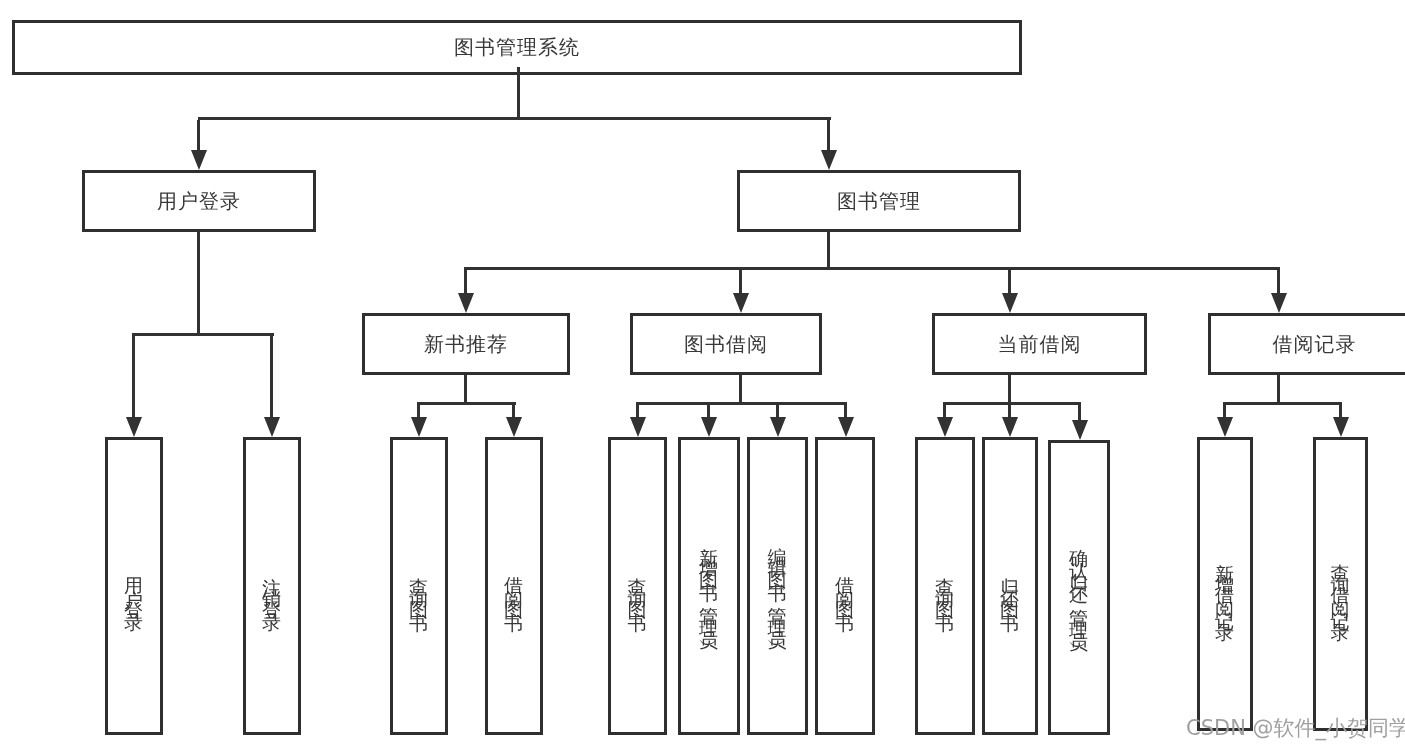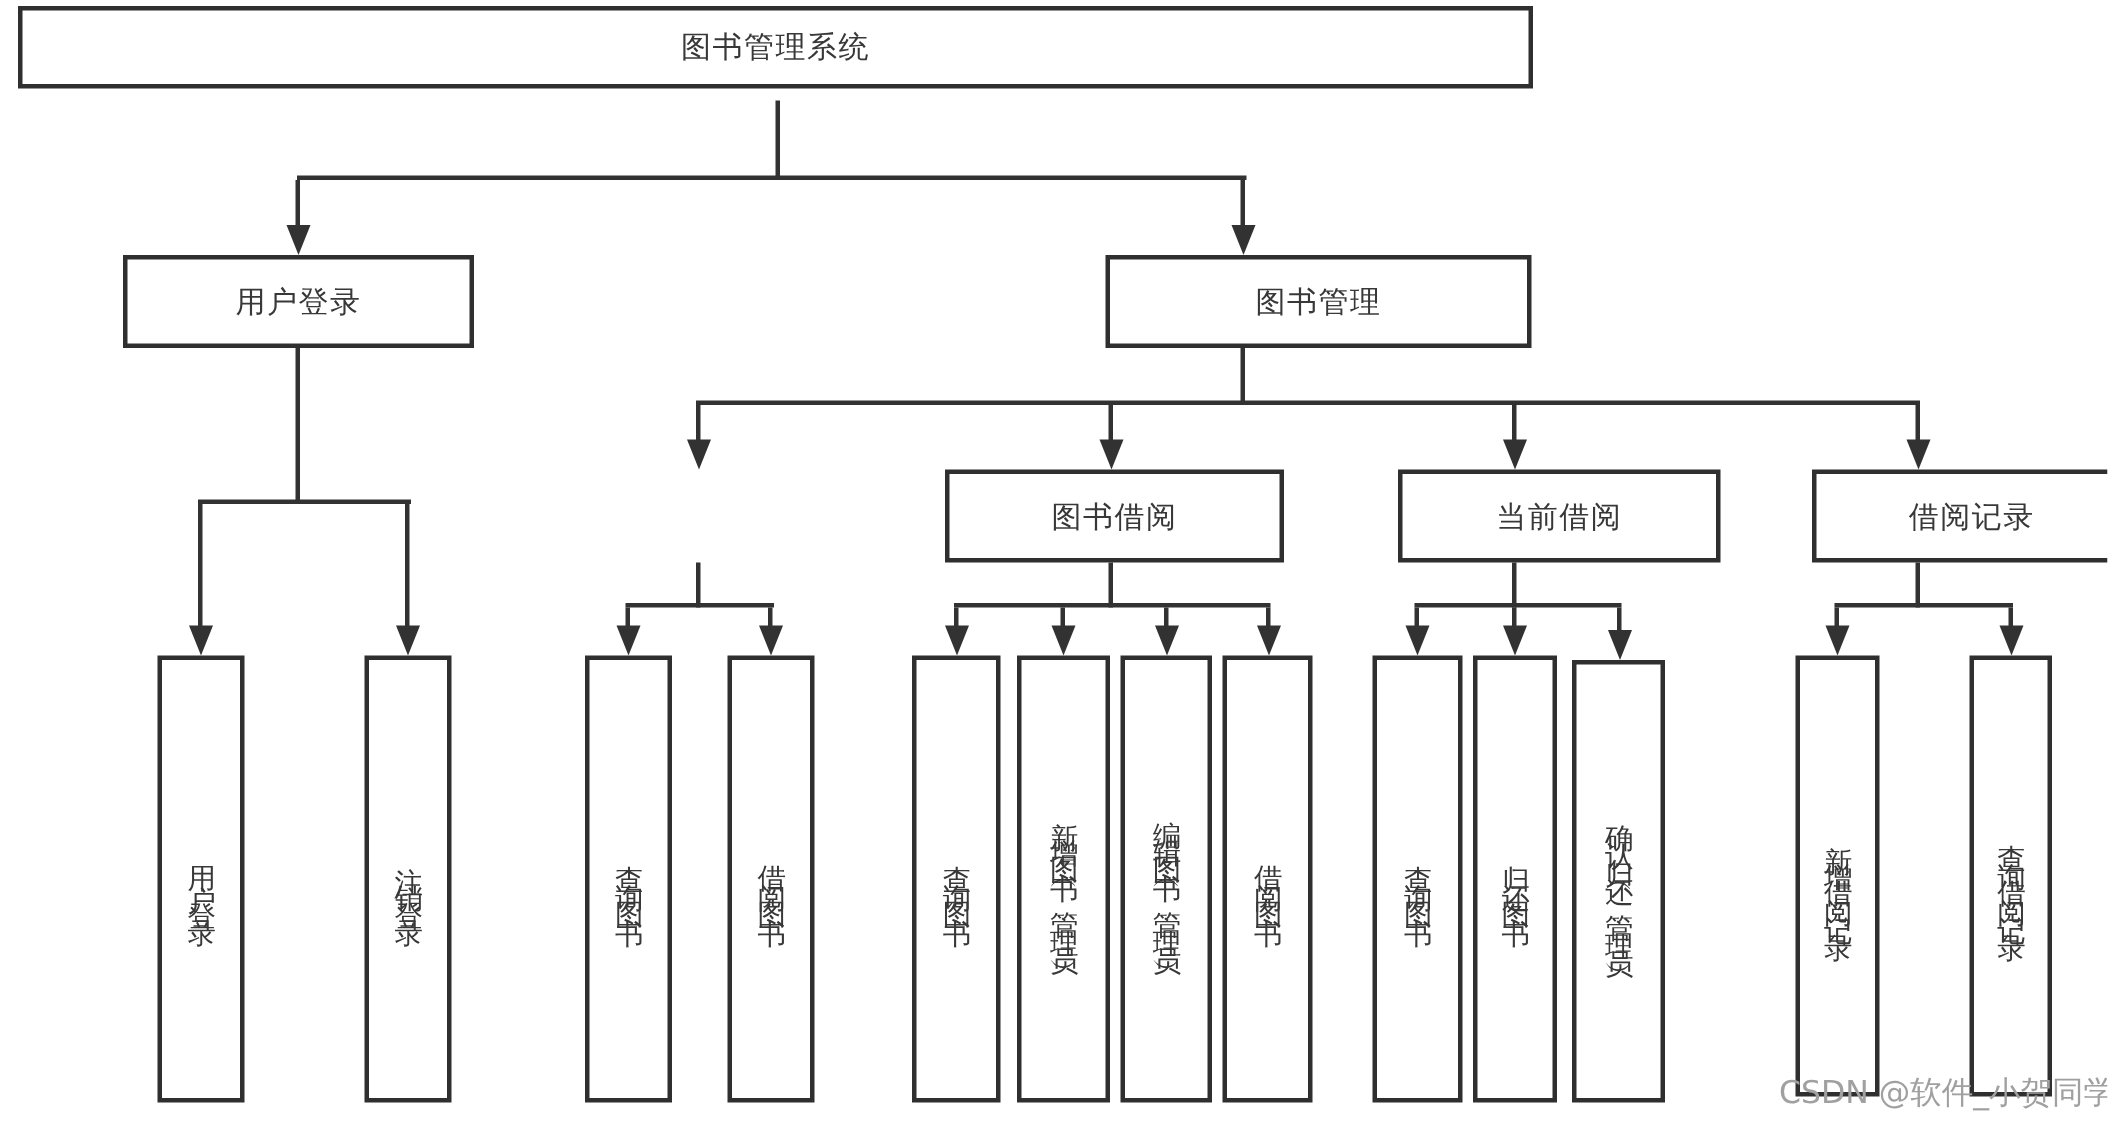--- a/index.html
+++ b/index.html
@@ -58,32 +58,35 @@
     letter-spacing: 0px;
     z-index: 5;
     white-space: nowrap;
   }
 </style>
 </head>
 <body>
 
 <div id="canvas">
 
-  <div class="node hbox root-box" style="left:12px; top:4px; width:1010px; height:55px;">
+  <div class="node hbox root-box" style="left:12px; top:20px; width:1010px; height:55px;">
     <span>图书管理系统</span>
   </div>
 
   <div class="node hbox" style="left:82px; top:170px; width:234px; height:62px;">
     <span>用户登录</span>
   </div>
   <div class="node hbox" style="left:737px; top:170px; width:284px; height:62px;">
     <span>图书管理</span>
   </div>
 
-  <div class="node hbox" style="left:630px; top:313px; width:226px; height:62px;">
+  <div class="node hbox" style="left:362px; top:313px; width:208px; height:62px;">
+    <span>新书推荐</span>
+  </div>
+  <div class="node hbox" style="left:630px; top:313px; width:192px; height:62px;">
     <span>图书借阅</span>
   </div>
   <div class="node hbox" style="left:932px; top:313px; width:215px; height:62px;">
     <span>当前借阅</span>
   </div>
   <div class="node hbox" style="left:1172px; top:313px; width:213px; height:62px;margin-left:36px;">
     <span>借阅记录</span>
   </div>
 
   <div class="node leaf" style="left:105px; top:437px; width:58px; height:298px;">

